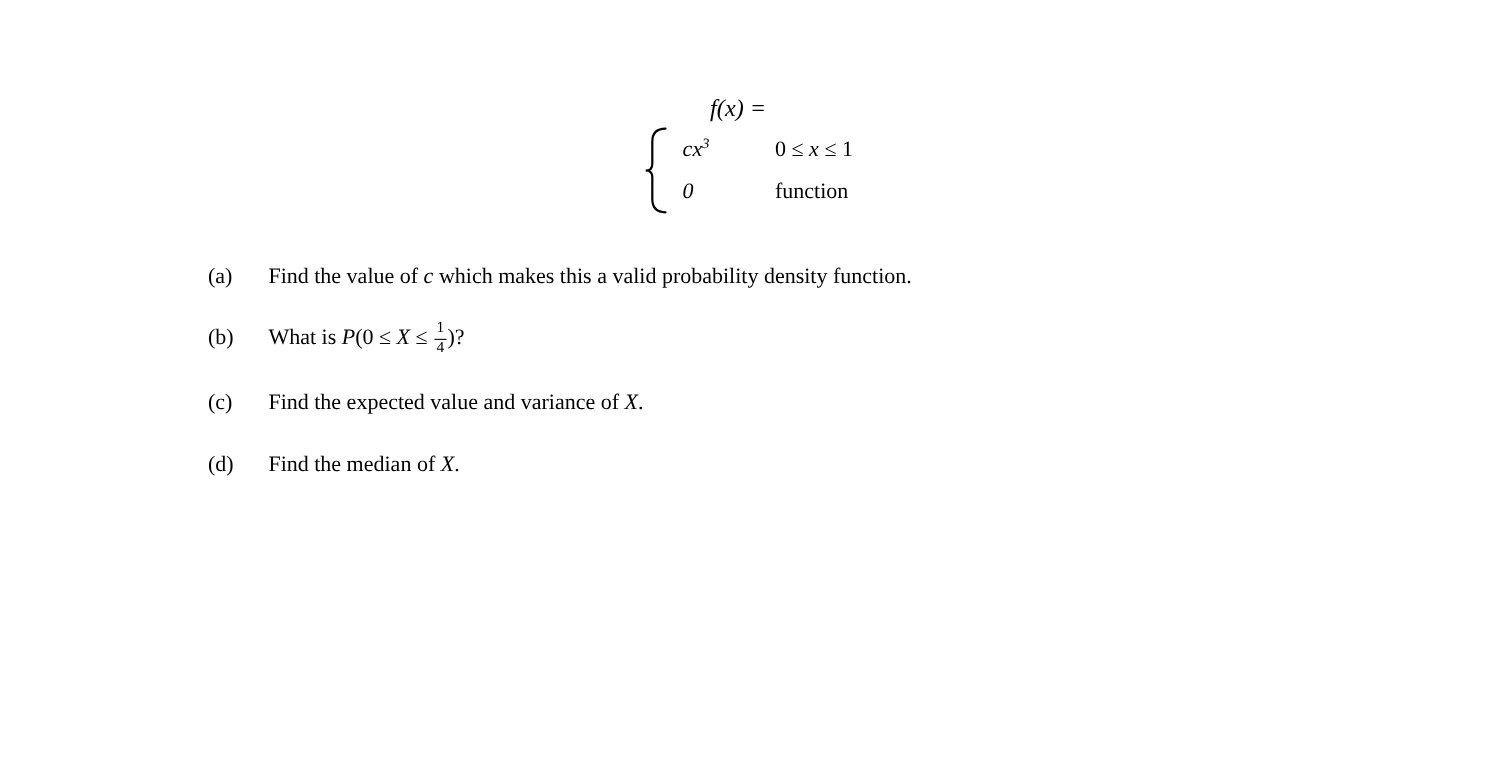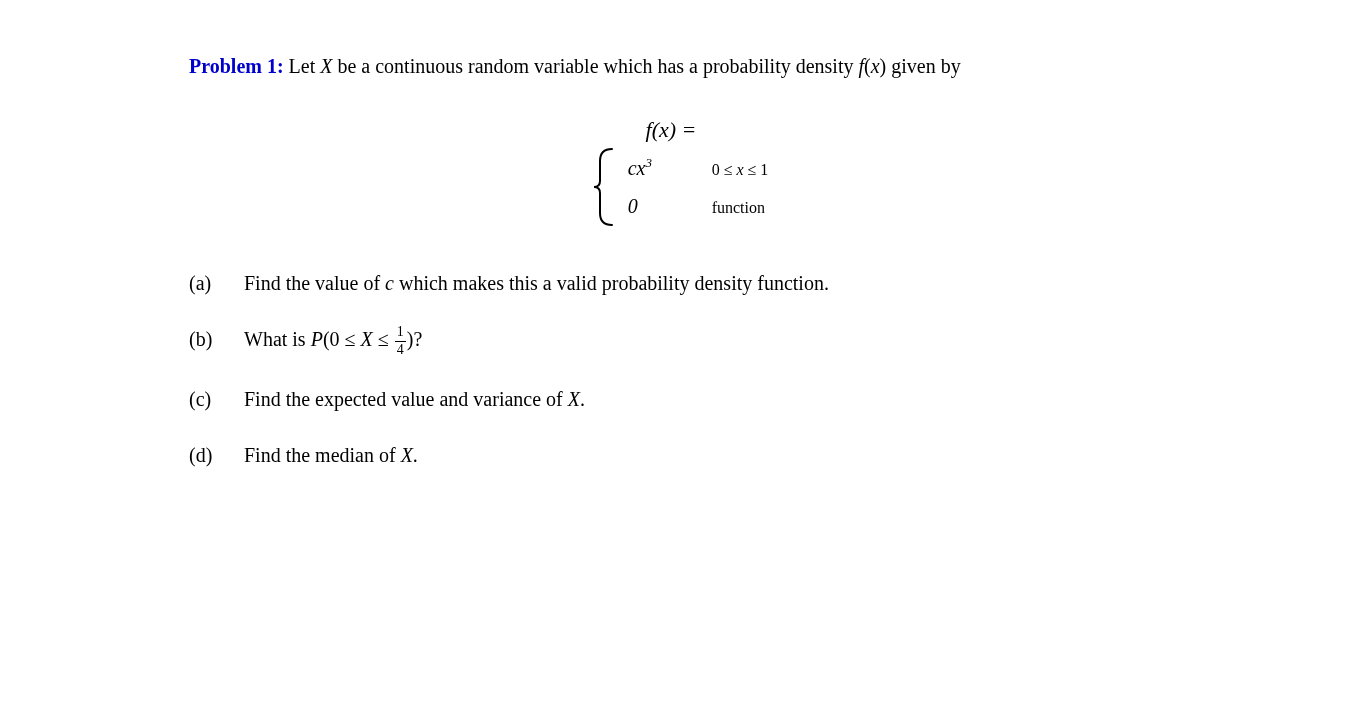--- a/index.html
+++ b/index.html
@@ -69,21 +69,21 @@
       gap: 24px;
       font-size: 20px;
     }
 
     .case-expr {
       font-style: italic;
       min-width: 60px;
     }
 
     .case-condition {
-      font-size: 16px;
+      font-size: 20px;
     }
 
     sup {
       font-size: 13px;
       vertical-align: super;
       line-height: 0;
     }
 
     .parts-list {
       list-style: none;
@@ -128,24 +128,20 @@
     .fraction .denominator {
       padding: 0 2px;
       line-height: 1.2;
     }
   </style>
 </head>
 <body>
 
 <div class="page-content">
 
-  <div class="problem-statement">
-    <span class="problem-label">Problem 1:</span>
-    <span> Let <em>X</em> be a continuous random variable which has a probability density <em>f</em>(<em>x</em>) given by</span>
-  </div>
 
   <div class="formula-block">
     <div class="formula-lhs">
       <em>f</em>(<em>x</em>) =
     </div>
     <div class="brace-container">
 
       <div style="display:flex; align-items:stretch; margin-right:10px;">
         <svg width="28" height="80" viewBox="0 0 28 80">
           <path d="M22,2 Q10,2 10,14 L10,34 Q10,40 4,40 Q10,40 10,46 L10,66 Q10,78 22,78" fill="none" stroke="#000" stroke-width="2" stroke-linecap="round"></path>

